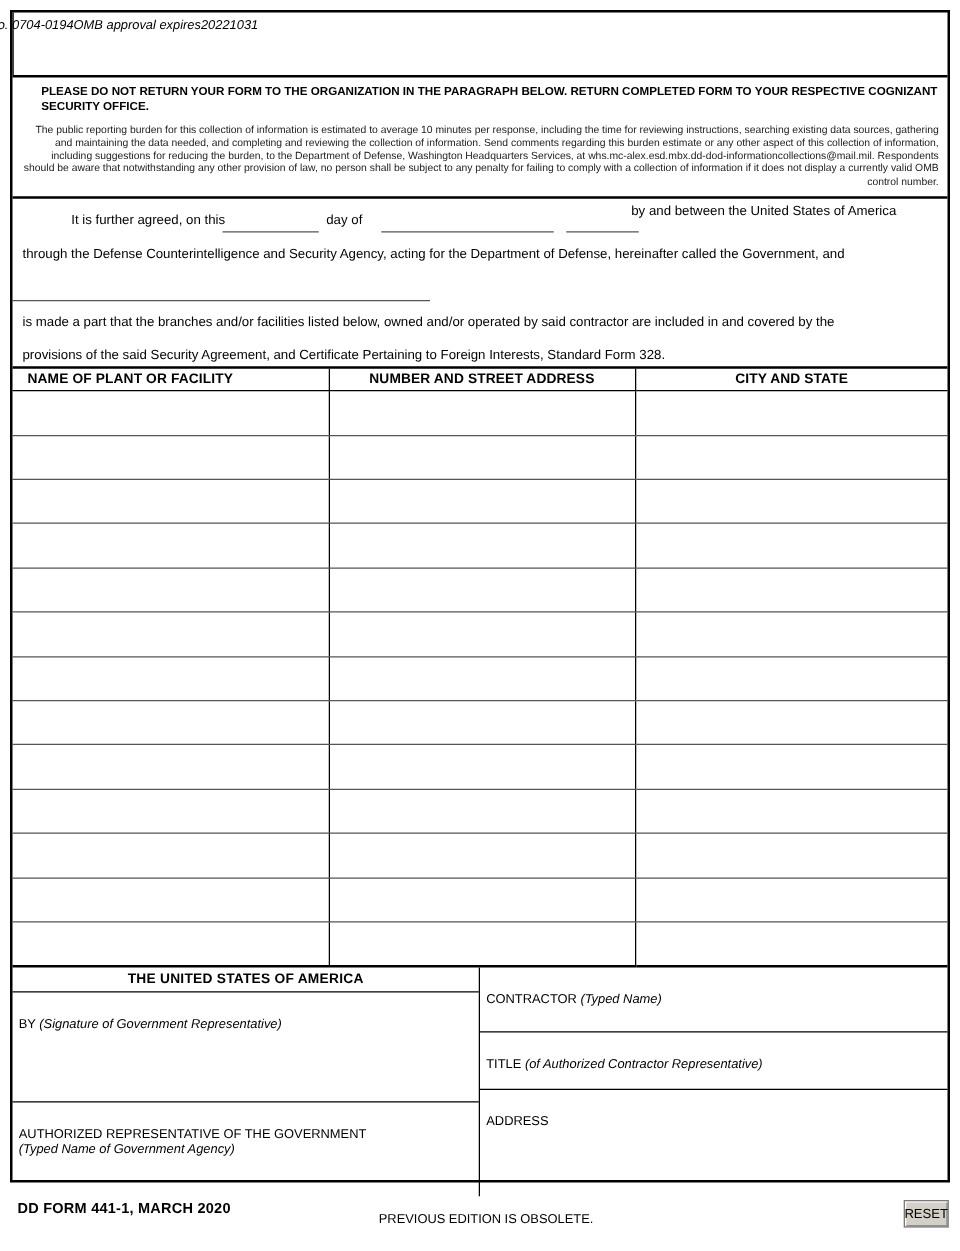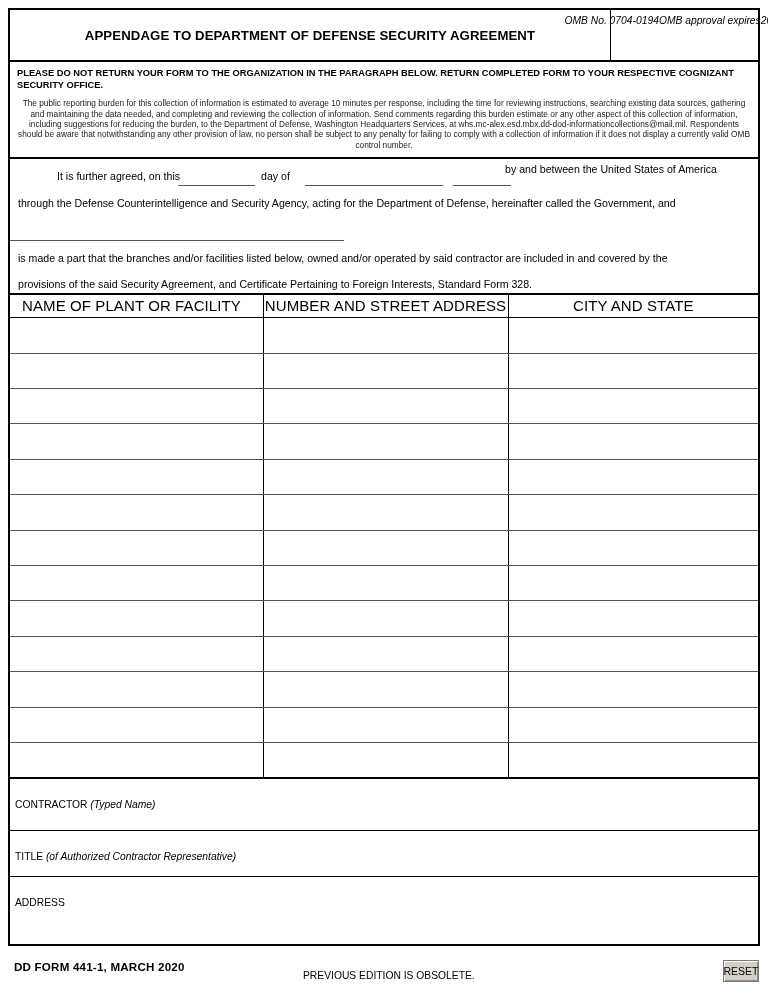--- a/index.html
+++ b/index.html
@@ -74,26 +74,27 @@
   
   .notice-block {
     border-bottom: 2px solid #000;
     padding: 6px 7px 7px 7px;
   }
   .notice-bold {
     font-size: 9.3px;
     font-weight: bold;
     line-height: 11.6px;
     margin-bottom: 7px;
+    margin-left: 16px;
   }
   .notice-body {
     font-size: 8.3px;
     line-height: 10.4px;
     color: #1b1b1b;
-    text-align: center;
+    text-align: right;
   }
 
   
   .agreement {
     position: relative;
     padding: 16px;
     height: 136px;
     border-bottom: 2px solid #000;
   }
   .agr-line {
@@ -108,22 +109,22 @@
     border-bottom: 1px solid #555;
   }
 
   
   .fac-table {
     width: 100%;
     border-collapse: collapse;
     table-layout: fixed;
   }
   .fac-table th {
-    font-size: 15px;
-    font-weight: normal;
+    font-size: 11px;
+    font-weight: bold;
     text-align: center;
     padding: 2px 0 3px 0;
     border-bottom: 1px solid #000;
     border-right: 1px solid #000;
     height: 17px;
     letter-spacing: 0.1px;
   }
   .fac-table th.col-name { text-align: left; padding-left: 12px; }
   .fac-table th:last-child { border-right: none; }
   .fac-table td {
@@ -216,23 +217,20 @@
   }
 </style>
 </head>
 <body>
 
 <div class="page">
 
   <div class="form-frame">
 
     <div class="header-row">
-      <div class="header-title-cell">
-        <div class="header-title">APPENDAGE TO DEPARTMENT OF DEFENSE SECURITY AGREEMENT</div>
-      </div>
       <div class="omb-cell">
         <div class="omb-line">OMB No. 0704-0194</div>
         <div class="omb-line">OMB approval expires</div>
         <div class="omb-line">20221031</div>
       </div>
     </div>
 
     <div class="notice-block">
       <div class="notice-bold">PLEASE DO NOT RETURN YOUR FORM TO THE ORGANIZATION IN THE PARAGRAPH BELOW. RETURN COMPLETED FORM TO YOUR RESPECTIVE COGNIZANT SECURITY OFFICE.</div>
       <div class="notice-body">The public reporting burden for this collection of information is estimated to average 10 minutes per response, including the time for reviewing instructions, searching existing data sources, gathering and maintaining the data needed, and completing and reviewing the collection of information. Send comments regarding this burden estimate or any other aspect of this collection of information, including suggestions for reducing the burden, to the Department of Defense, Washington Headquarters Services, at whs.mc-alex.esd.mbx.dd-dod-informationcollections@mail.mil. Respondents should be aware that notwithstanding any other provision of law, no person shall be subject to any penalty for failing to comply with a collection of information if it does not display a currently valid OMB control number.</div>
@@ -329,20 +327,32 @@
           <tr>
             <td></td>
             <td></td>
             <td></td>
           </tr>
         </tbody>
     </table>
 
     <div class="sig-block">
 
+      <div class="sig-left">
+        <div class="usa-title">THE UNITED STATES OF AMERICA</div>
+
+        <div class="sig-cell gov-by">
+          <span class="lbl-plain">BY </span><span class="lbl-ital">(Signature of Government Representative)</span>
+        </div>
+
+        <div class="sig-cell gov-auth">
+          <div class="lbl-plain">AUTHORIZED REPRESENTATIVE OF THE GOVERNMENT</div>
+          <div class="lbl-ital">(Typed Name of Government Agency)</div>
+        </div>
+      </div>
 
       <div class="sig-right">
         <div class="sig-cell ctr-name">
           <span class="lbl-plain">CONTRACTOR </span><span class="lbl-ital">(Typed Name)</span>
         </div>
 
 
         <div class="sig-cell ctr-title">
           <span class="lbl-plain">TITLE </span><span class="lbl-ital">(of Authorized Contractor Representative)</span>
         </div>

